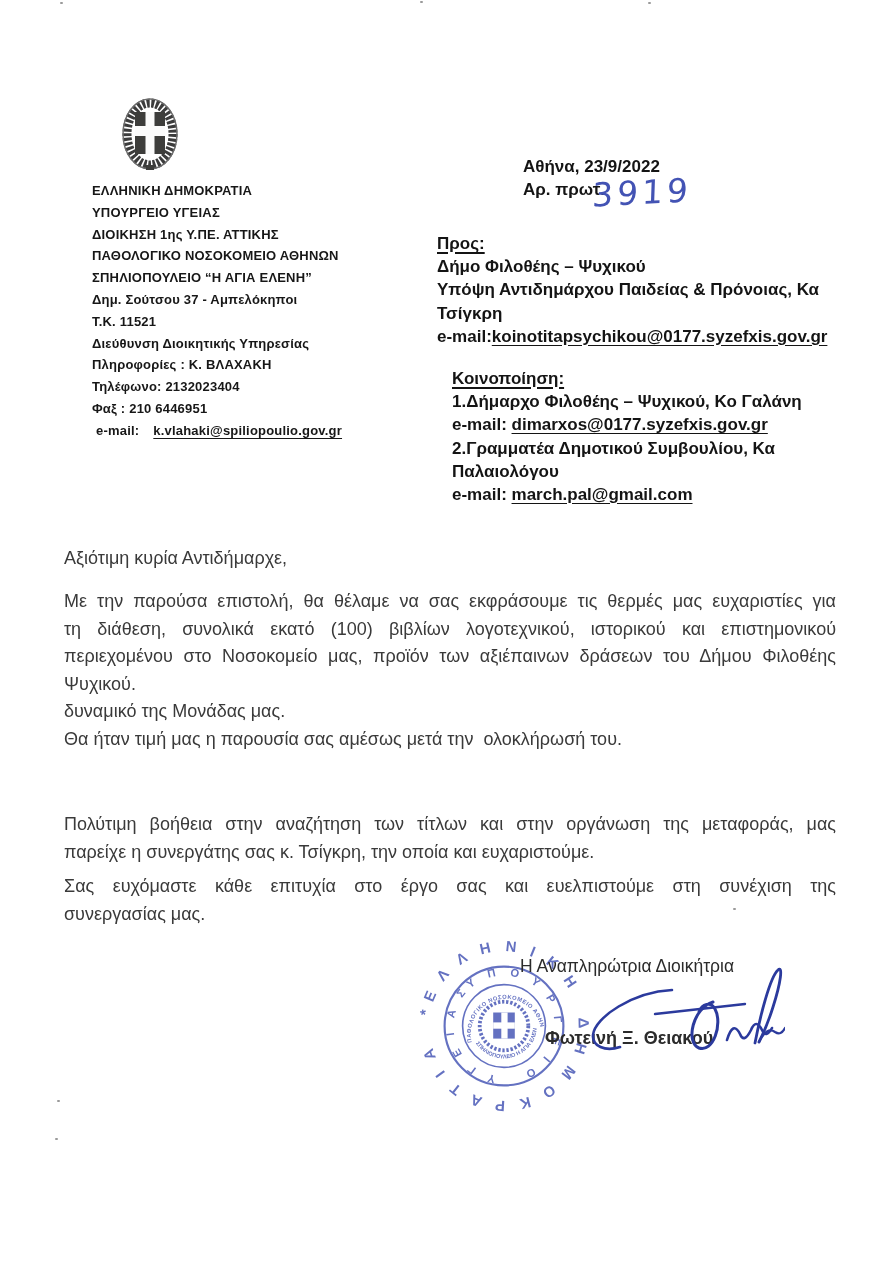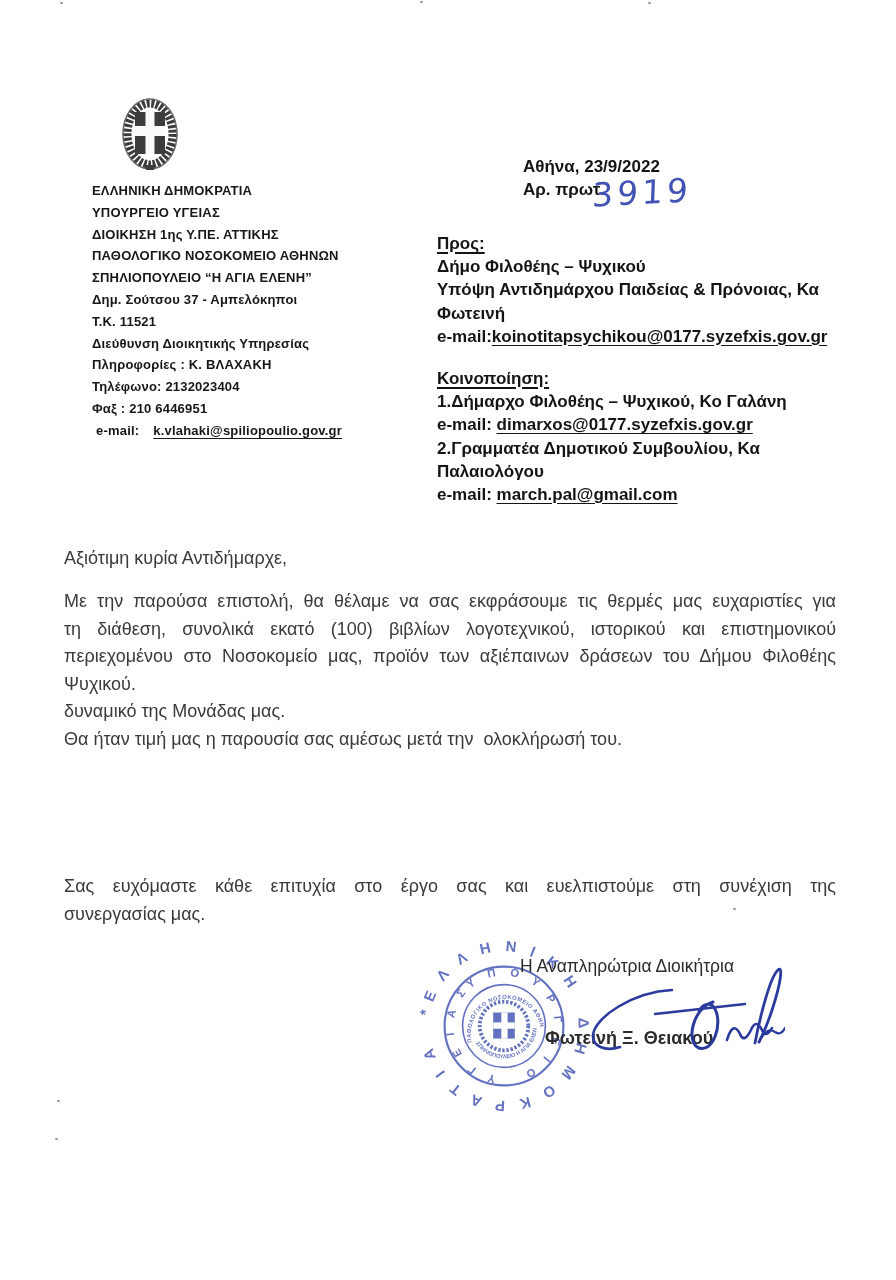--- a/index.html
+++ b/index.html
@@ -14,21 +14,21 @@
   #letterhead .em-link{font-weight:bold;text-decoration:underline;text-underline-offset:3px;margin-left:14px;}
 
   
   #dateblock{left:523px;top:155px;color:#141414;font-weight:bold;font-size:17px;line-height:23px;}
   #proto-number{position:absolute;left:69px;top:3px;color:#4353b4;font-family:"DejaVu Sans",sans-serif;
                 font-size:33px;font-weight:400;letter-spacing:4px;transform:rotate(-3deg) skewX(-5deg);white-space:nowrap;}
 
   
   .rightcol{left:437px;width:402px;color:#141414;font-weight:bold;font-size:17px;line-height:23.2px;}
   #recipient{top:232px;}
-  #ccblock{top:367px;}
+  #ccblock{top:367px;margin-left:15px;}
   .ul-label{text-decoration:underline;text-decoration-thickness:2px;text-underline-offset:3px;}
   .mail-link{text-decoration:underline;text-underline-offset:3px;}
 
   
   .bodypar{left:64px;width:772px;color:#3a3a3a;font-size:18px;line-height:27.5px;}
   .line{white-space:pre-wrap;}
   .j{text-align:justify;text-align-last:justify;}
 
   
   #sig-title{left:520px;top:956px;color:#2b2b2b;font-weight:normal;font-size:17.5px;z-index:3;}
@@ -83,21 +83,21 @@
     <div style="position:relative;">
       <span>Αρ. πρωτ.</span>
       <span id="proto-number">3919</span>
     </div>
   </div>
 
   <div id="recipient" class="abs rightcol">
     <div class="ul-label">Προς:</div>
     <div>Δήμο Φιλοθέης – Ψυχικού</div>
     <div>Υπόψη Αντιδημάρχου Παιδείας &amp; Πρόνοιας, Κα</div>
-    <div>Φωτεινή</div>
+    <div>Τσίγκρη</div>
     <div>
       <span>e-mail:</span><span class="mail-link">koinotitapsychikou@0177.syzefxis.gov.gr</span>
     </div>
   </div>
 
   <div id="ccblock" class="abs rightcol">
     <div class="ul-label">Κοινοποίηση:</div>
     <div>1.Δήμαρχο Φιλοθέης – Ψυχικού, Κο Γαλάνη</div>
     <div>
       <span>e-mail: </span><span class="mail-link">dimarxos@0177.syzefxis.gov.gr</span>
@@ -116,20 +116,24 @@
     <div class="line j">τη διάθεση, συνολικά εκατό (100) βιβλίων λογοτεχνικού, ιστορικού και επιστημονικού</div>
     <div class="line j">περιεχομένου στο Νοσοκομείο μας, προϊόν των αξιέπαινων δράσεων του Δήμου Φιλοθέης</div>
     <div class="line">Ψυχικού.</div>
   </div>
 
   <div class="abs bodypar" style="top:698px;">
     <div class="line">δυναμικό της Μονάδας μας.</div>
     <div class="line">Θα ήταν τιμή μας η παρουσία σας αμέσως μετά την  ολοκλήρωσή του.</div>
   </div>
 
+  <div class="abs bodypar" style="top:811px;">
+    <div class="line j">Πολύτιμη βοήθεια στην αναζήτηση των τίτλων και στην οργάνωση της μεταφοράς, μας</div>
+    <div class="line">παρείχε η συνεργάτης σας κ. Τσίγκρη, την οποία και ευχαριστούμε.</div>
+  </div>
 
   <div class="abs bodypar" style="top:873px;">
     <div class="line j">Σας ευχόμαστε κάθε επιτυχία στο έργο σας και ευελπιστούμε στη συνέχιση της</div>
     <div class="line">συνεργασίας μας.</div>
   </div>
 
   <svg id="stamp" class="abs" viewBox="0 0 200 200">
     <defs>
       <path id="outerC" d="M 100,17 A 83,83 0 1 1 99.98,17"></path>
       <path id="midC" d="M 100,44 A 56,56 0 1 1 99.98,44"></path>

